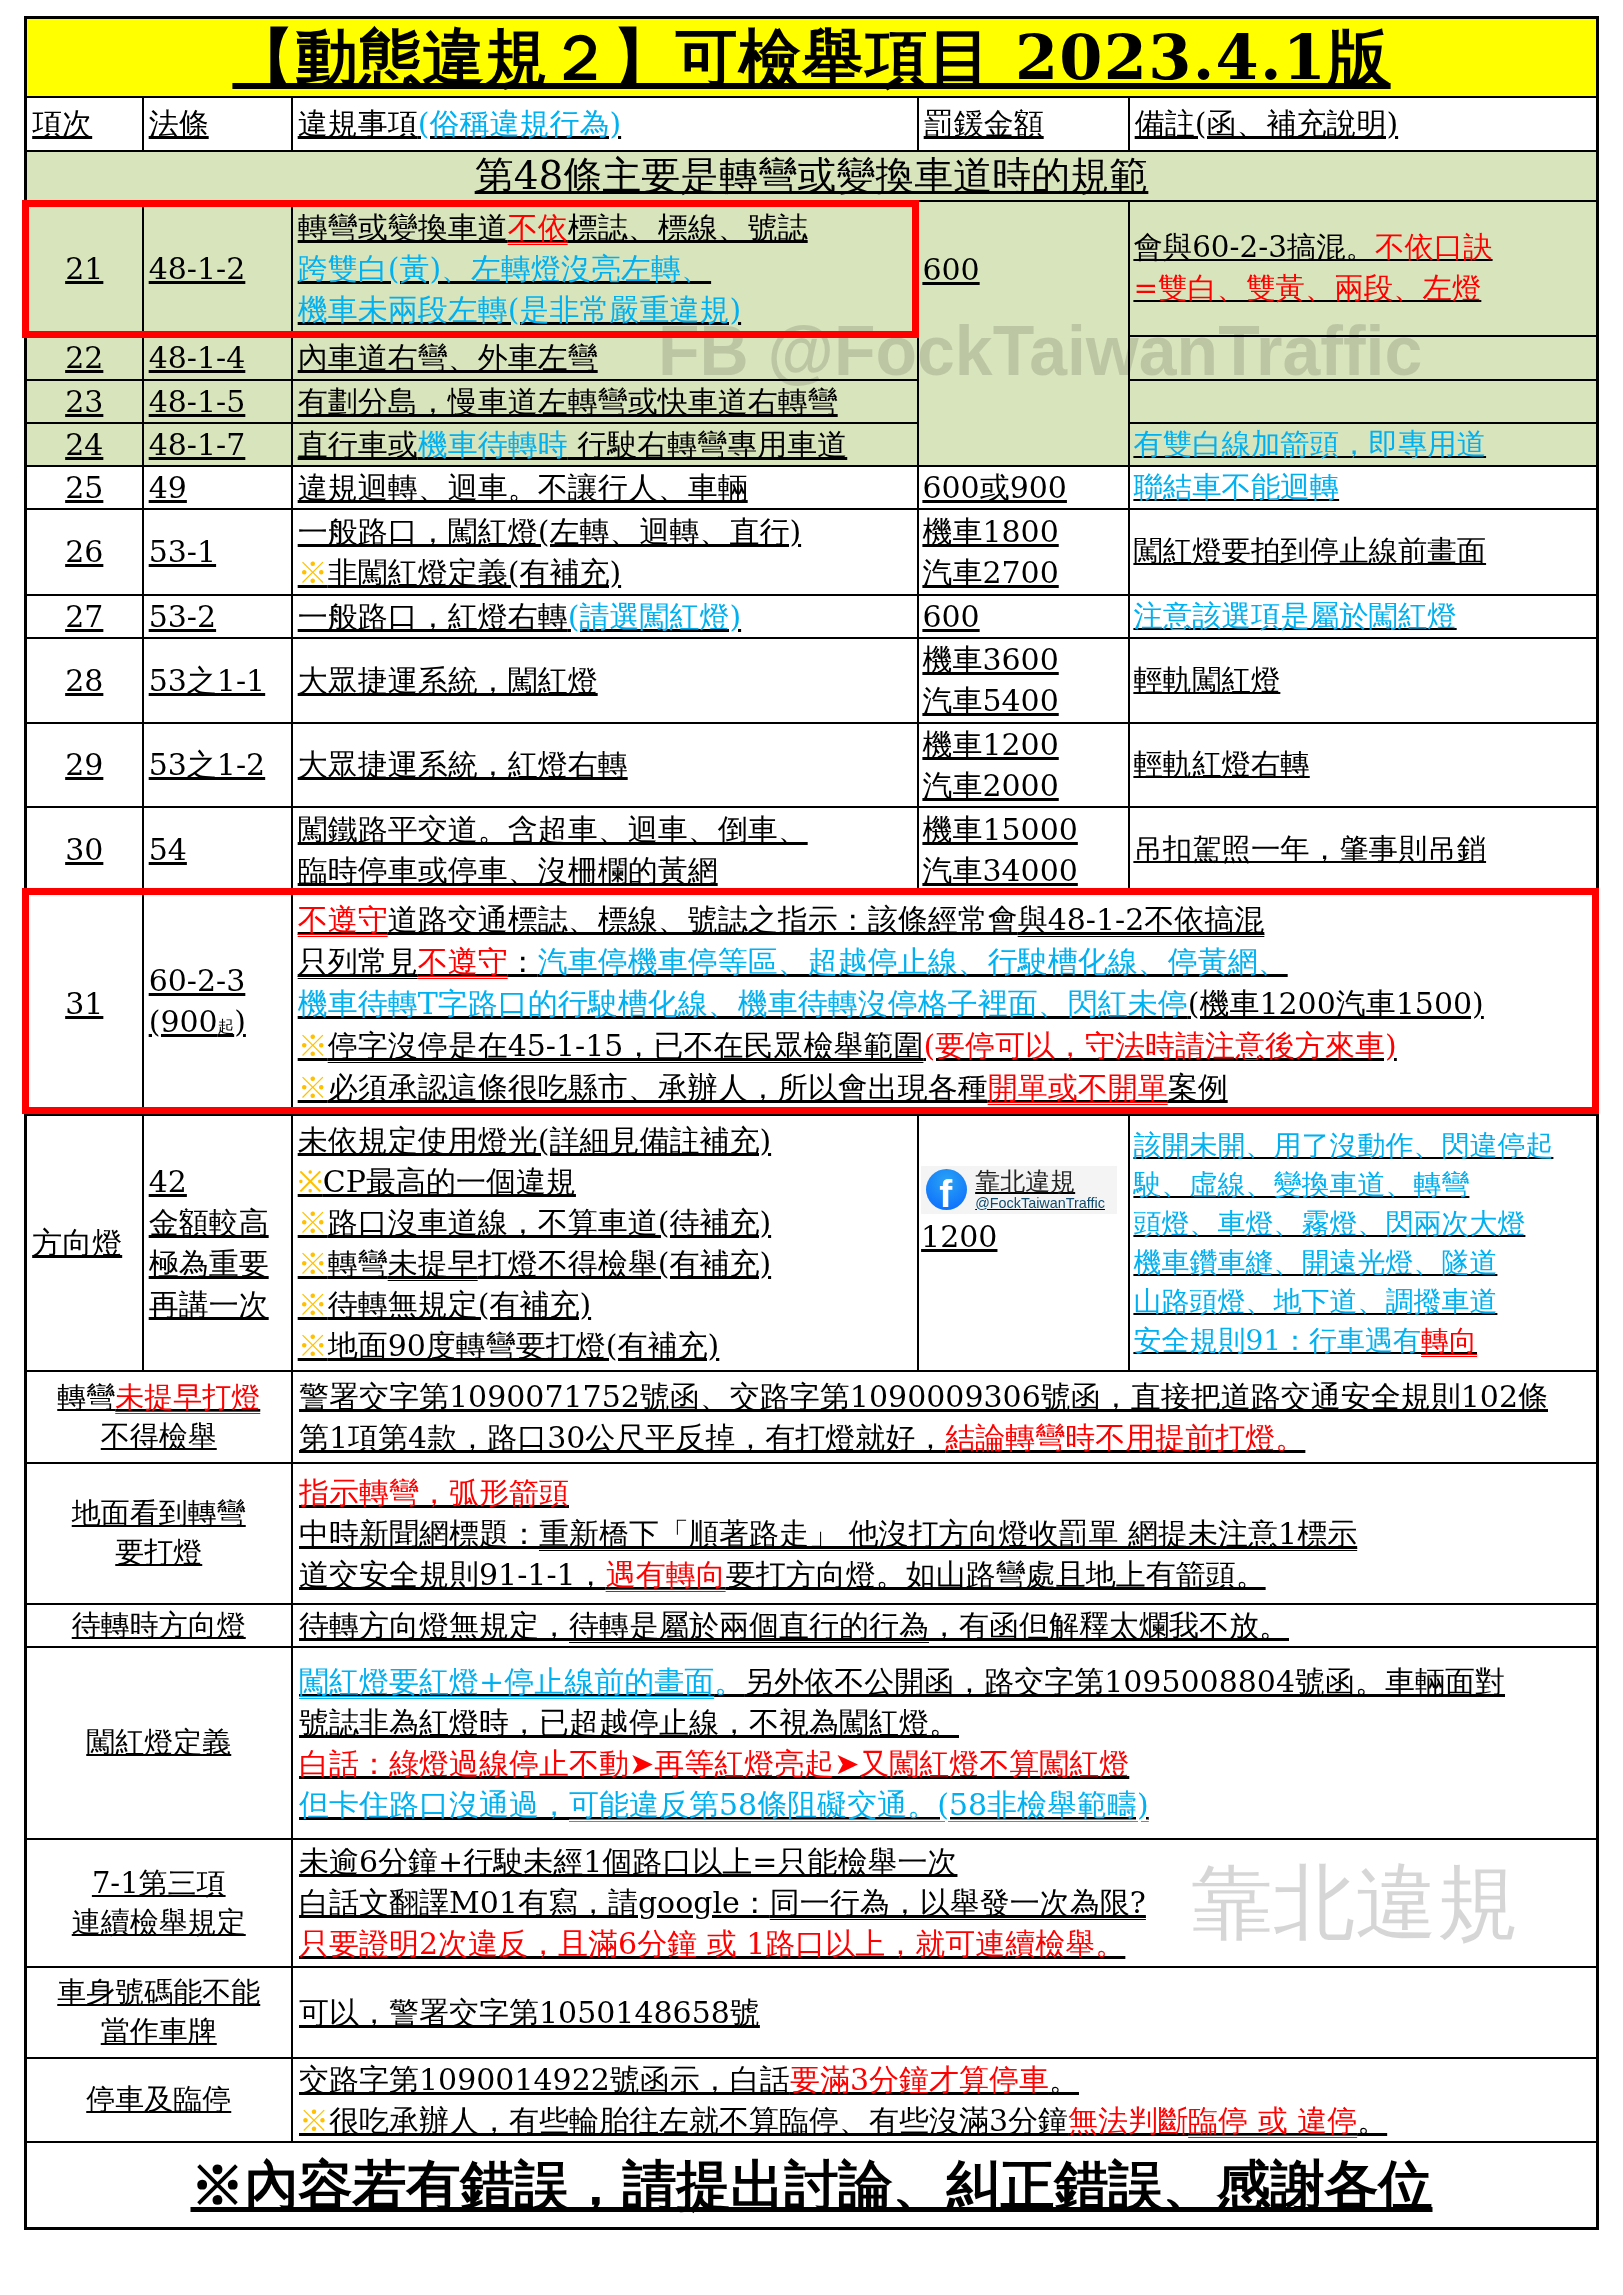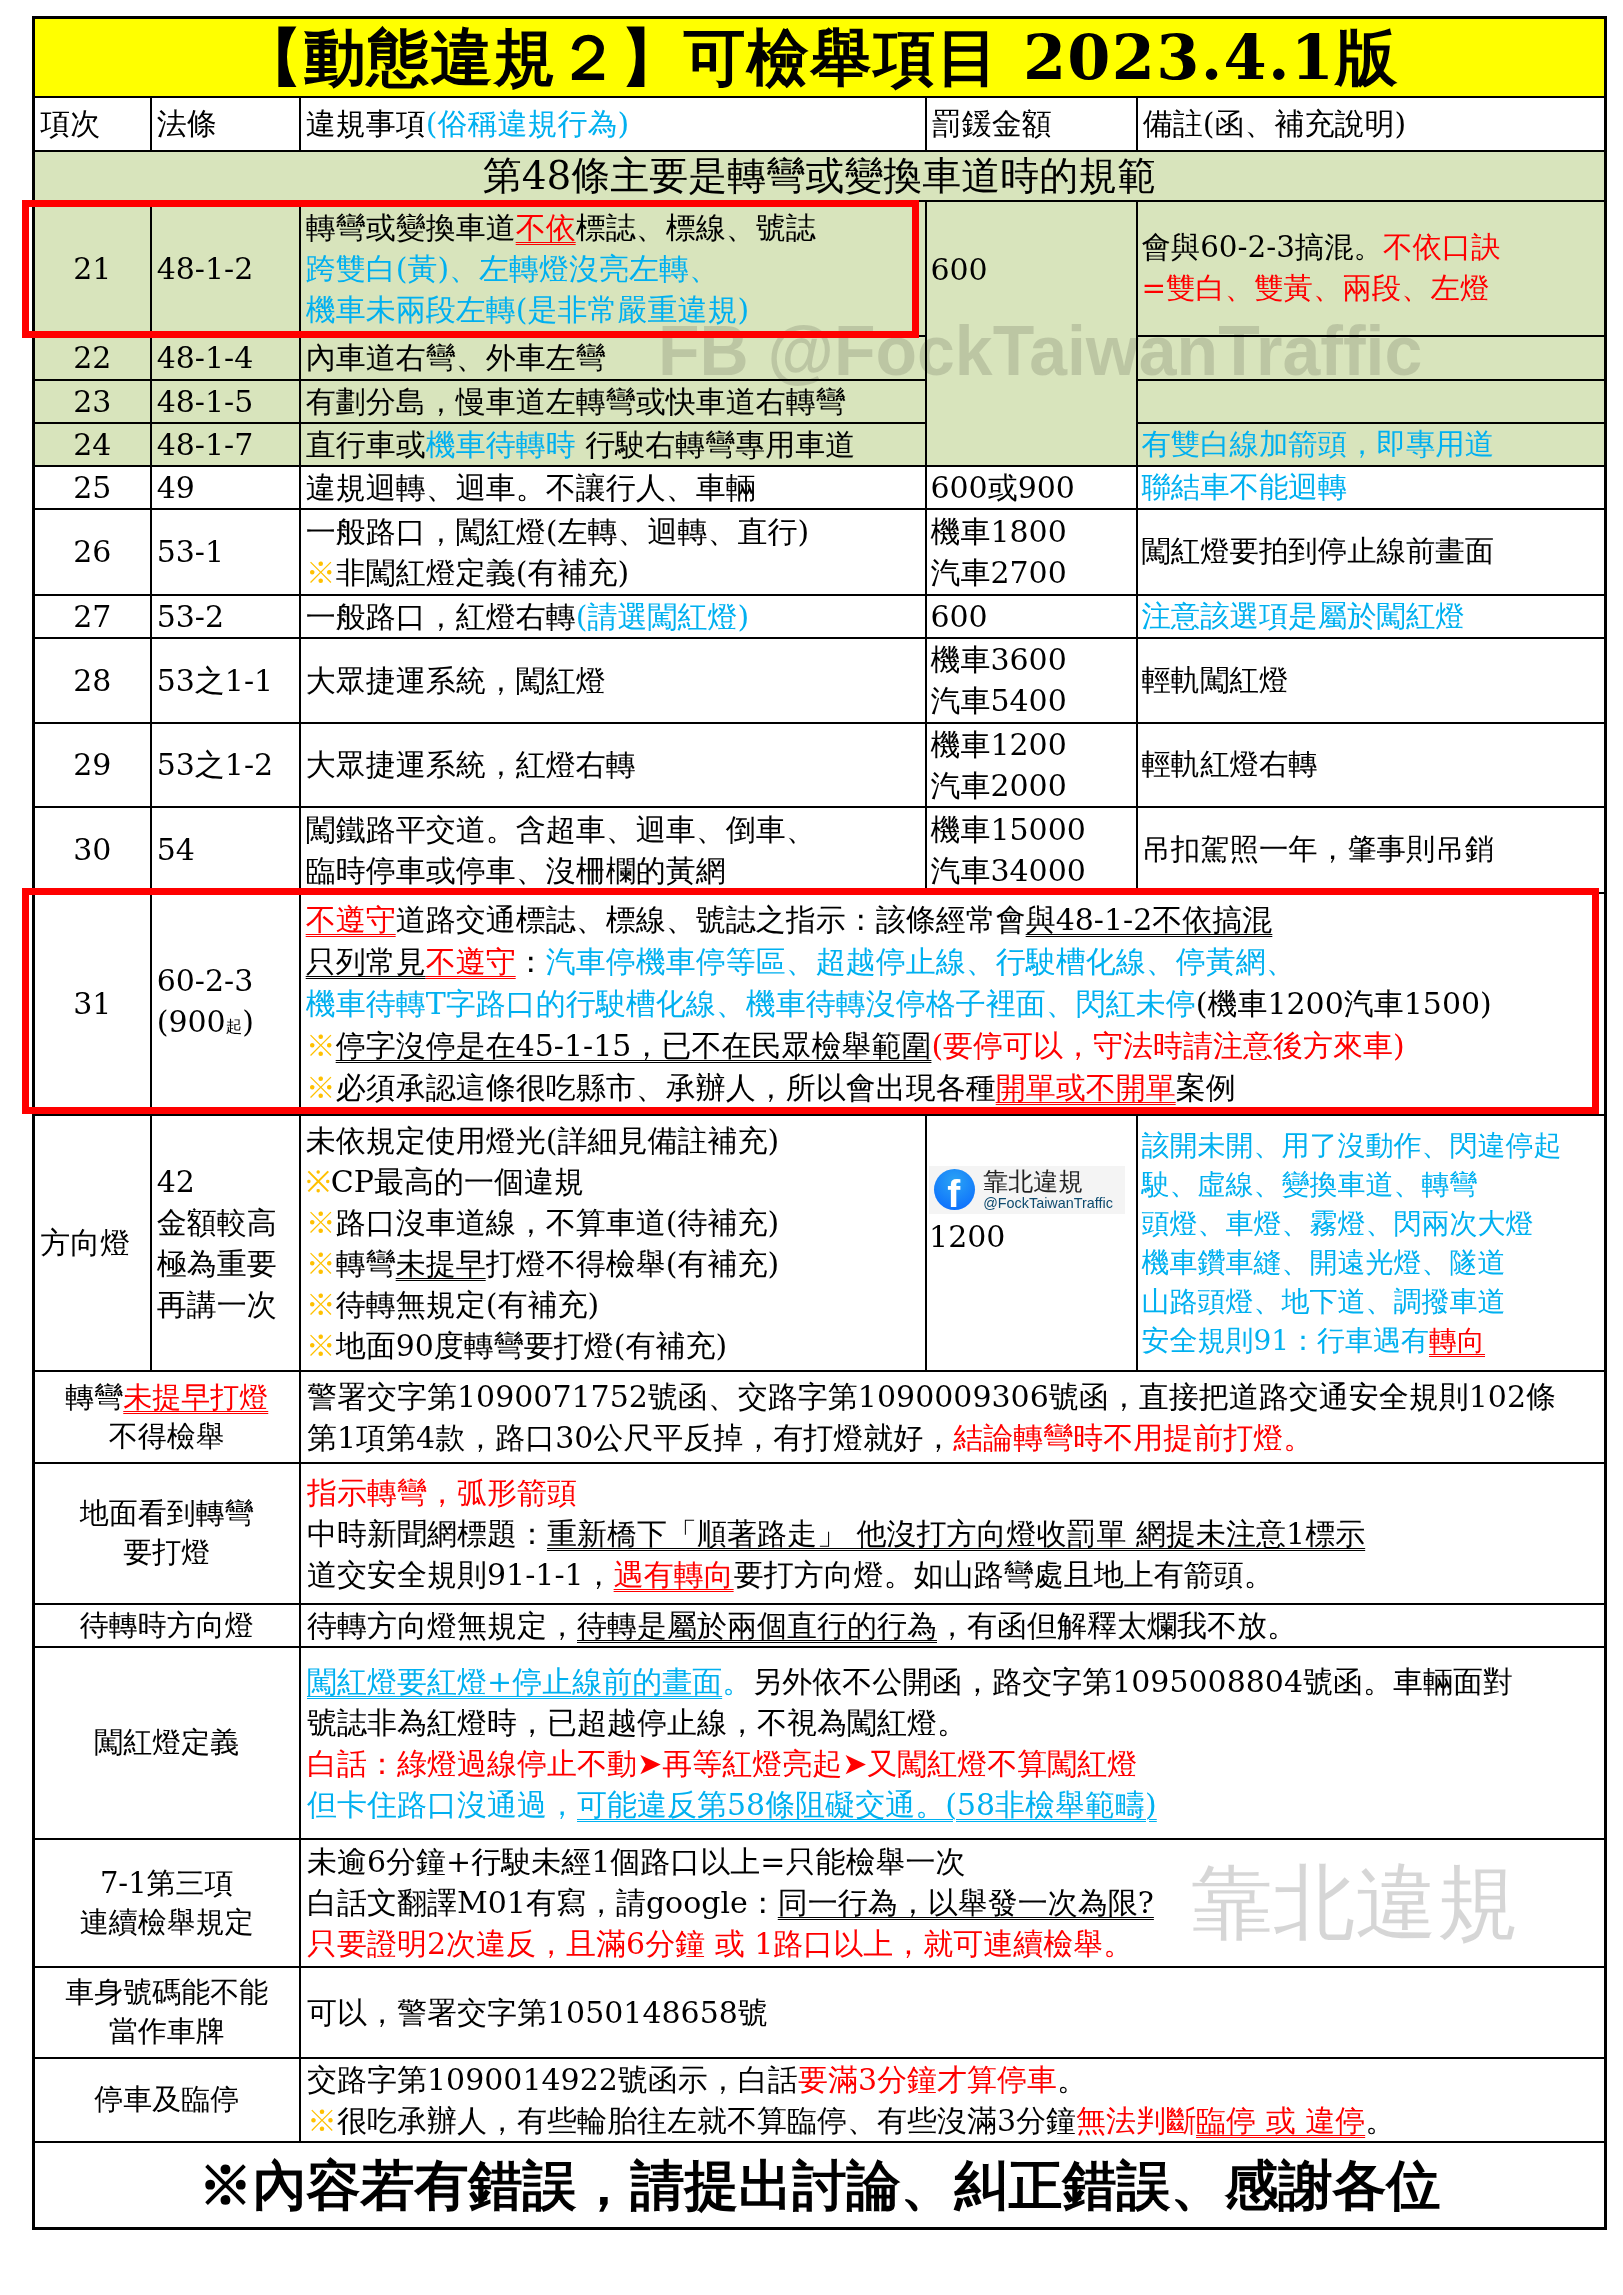--- a/index.html
+++ b/index.html
@@ -4,22 +4,22 @@
 <style>
   html, body { margin: 0; padding: 0; background: #ffffff; }
   :root {
     --yellow: #FFFF00; --green: #D8E4BC; --red: #FF0000; --blue: #00B0F0; --gold: #FFC000; --box_red: #FF0000;
   }
   #page {
     position: relative; width: 1623px; height: 2295px; overflow: hidden; background: #ffffff;
     font-family: "DejaVu Serif", serif; color: #000;
   }
   table.sheet {
-    position: absolute; left: 32px; top: 16.4px; width: 1571px;
-    border-collapse: collapse; table-layout: fixed; border: 3.3px solid #000;
+    position: absolute; left: 24px; top: 16.4px; width: 1571px;
+    border-collapse: collapse; table-layout: fixed; border: 3.3px solid #000; text-decoration: underline;
   }
   table.sheet td, table.sheet th {
     border: 2px solid #000; padding: 0 5.2px; vertical-align: middle; overflow: hidden;
     white-space: nowrap; font-weight: normal; font-size: 30px; line-height: 41px; text-align: left;
   }
   .ln { display: block; white-space: nowrap; }
   .c-red { color: var(--red); }
   .c-blue { color: var(--blue); }
   .c-gold { color: var(--gold); }
   .u { text-decoration-line: underline; text-decoration-style: double; text-decoration-thickness: 1.3px; text-underline-offset: 3.9px; }

